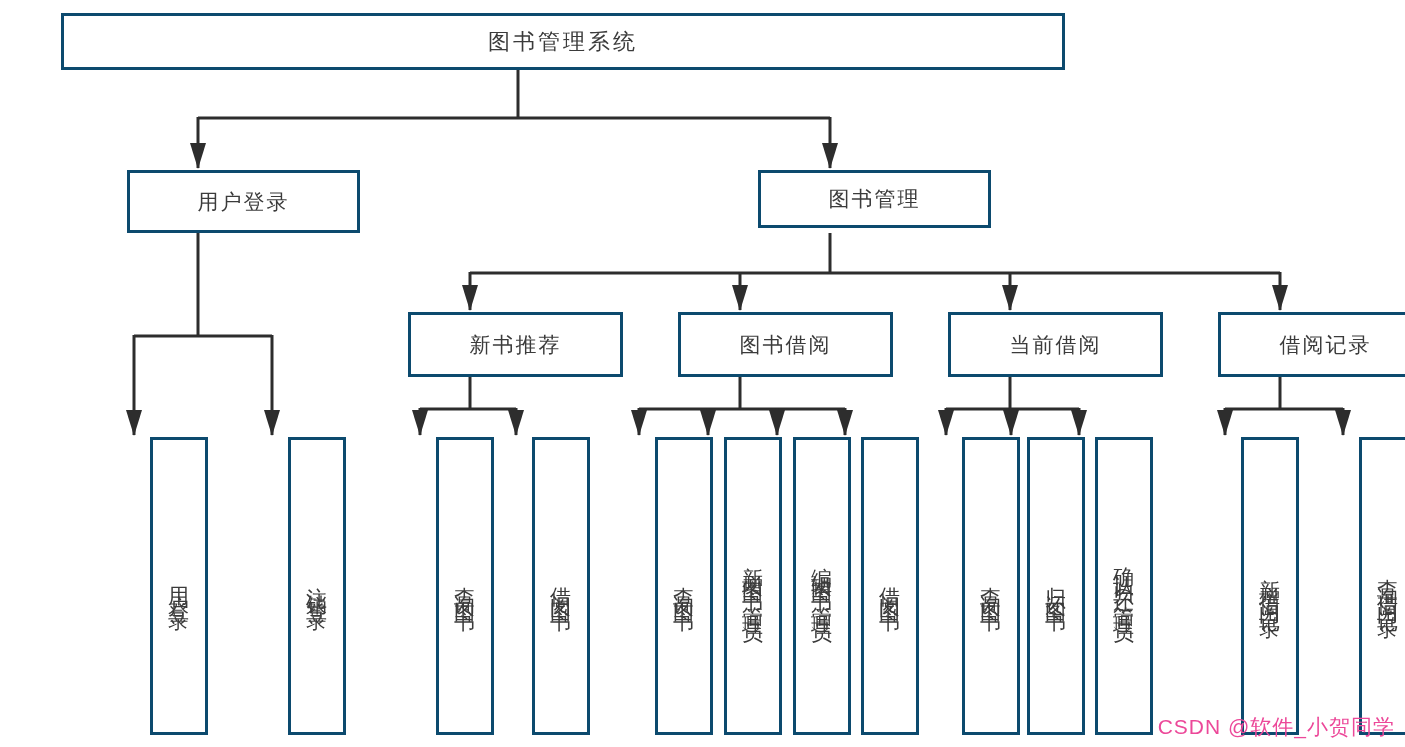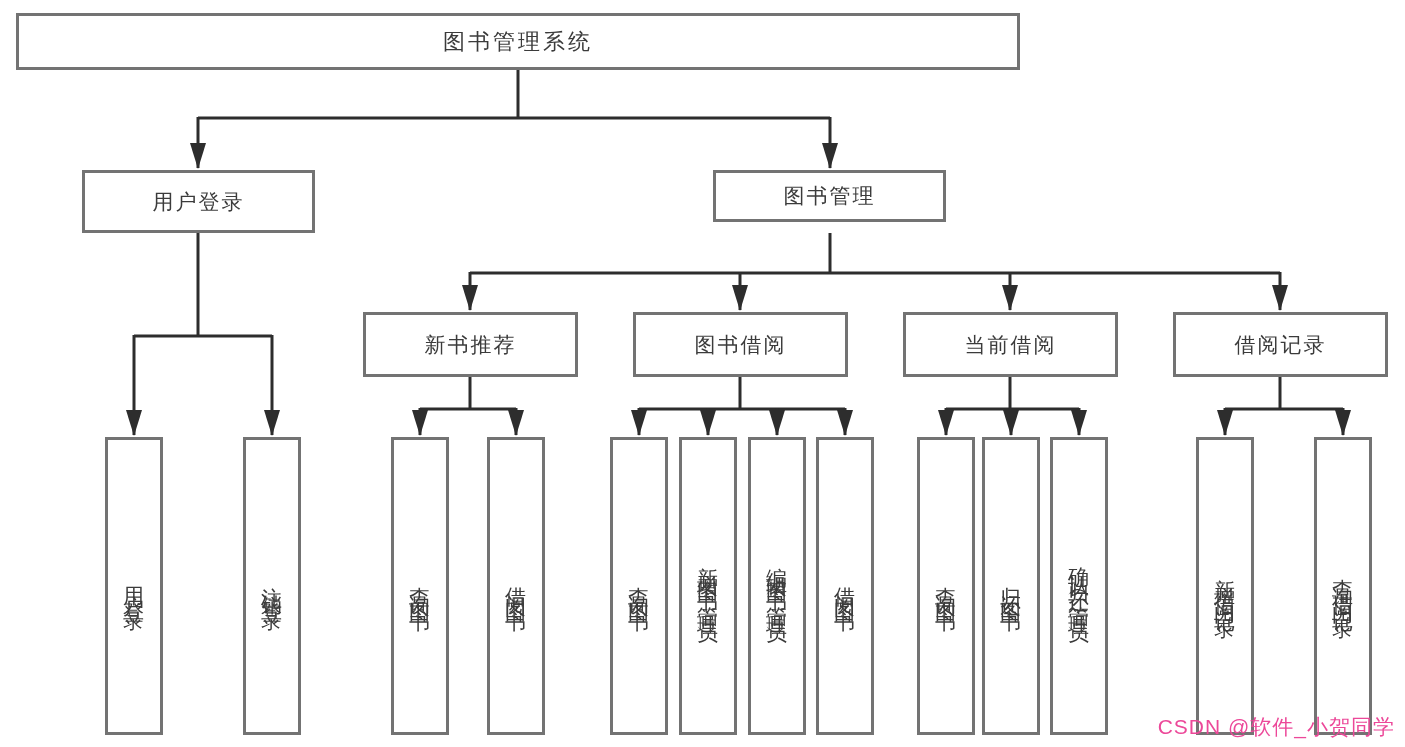--- a/index.html
+++ b/index.html
@@ -17,27 +17,28 @@
   }
   #edges {
     position: absolute;
     left: 0;
     top: 0;
     pointer-events: none;
   }
   .node {
     position: absolute;
     box-sizing: border-box;
-    border: 3px solid #737373;
+    border: 3px solid #0c4a6e;
     background: #ffffff;
     display: flex;
     align-items: center;
     justify-content: center;
     color: #3b3b3b;
     z-index: 2;
+    margin-left: 45px;
   }
   .hnode {
     font-size: 21px;
     letter-spacing: 2px;
     white-space: nowrap;
   }
   .root-node {
     font-size: 22px;
     letter-spacing: 3px;
   }
@@ -111,21 +112,21 @@
       <line x1="1280" y1="377" x2="1280" y2="409"></line>
       <line x1="1225" y1="409" x2="1343" y2="409"></line>
       <line x1="1225" y1="408" x2="1225" y2="435" marker-end="url(#arrowhead)"></line>
       <line x1="1343" y1="408" x2="1343" y2="435" marker-end="url(#arrowhead)"></line>
     </g>
   </svg>
 
   <div class="node hnode root-node" style="left:16px; top:13px; width:1004px; height:57px;">图书管理系统</div>
 
   <div class="node hnode" style="left:82px; top:170px; width:233px; height:63px;">用户登录</div>
-  <div class="node hnode" style="left:713px; top:170px; width:233px; height:52px;font-family:Liberation Mono, monospace;">图书管理</div>
+  <div class="node hnode" style="left:713px; top:170px; width:233px; height:58px;font-family:Liberation Mono, monospace;">图书管理</div>
 
   <div class="node hnode" style="left:363px; top:312px; width:215px; height:65px;text-align:right;">新书推荐</div>
   <div class="node hnode" style="left:903px; top:312px; width:215px; height:65px;">当前借阅</div>
   <div class="node hnode" style="left:633px; top:312px; width:215px; height:65px;">图书借阅</div>
   <div class="node hnode" style="left:1173px; top:312px; width:215px; height:65px;">借阅记录</div>
 
   <div class="node vnode" style="left:105px; top:437px; width:58px; height:298px;">
     <span>用户登录</span>
     </div>
   <div class="node vnode" style="left:243px; top:437px; width:58px; height:298px;">

